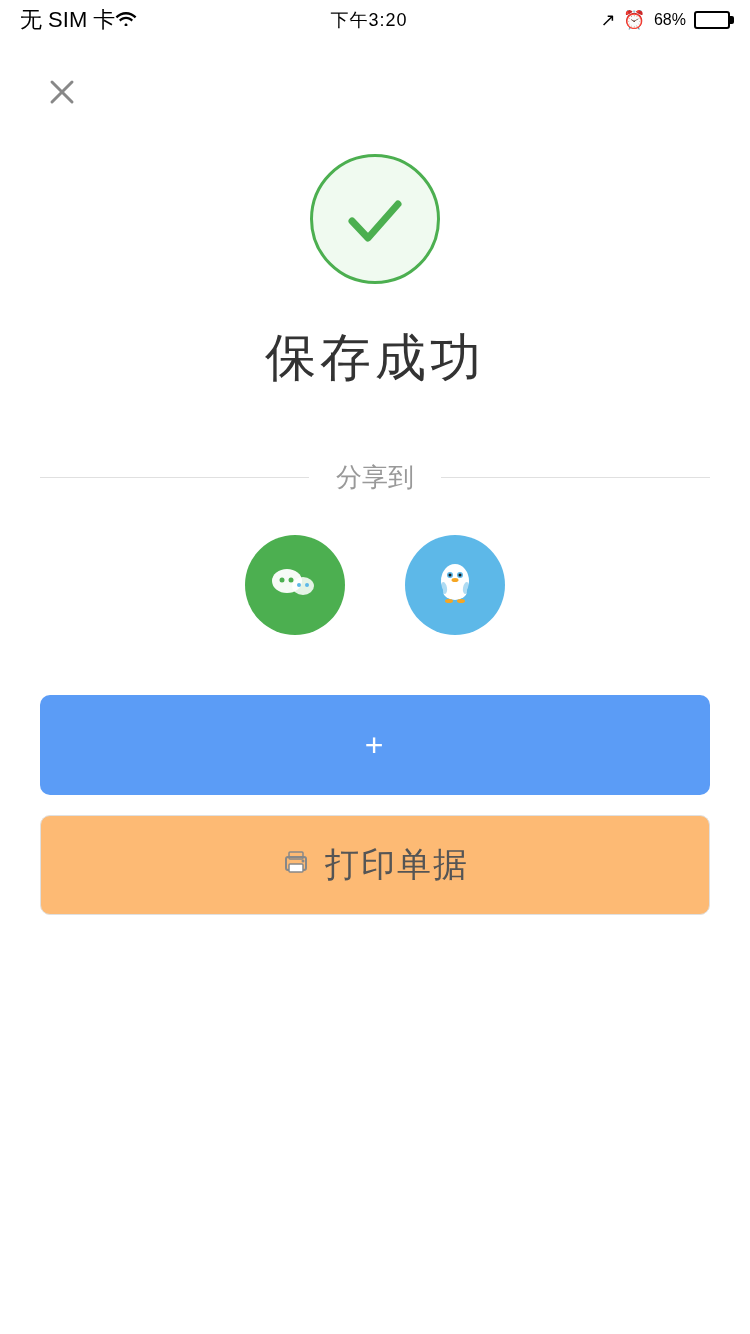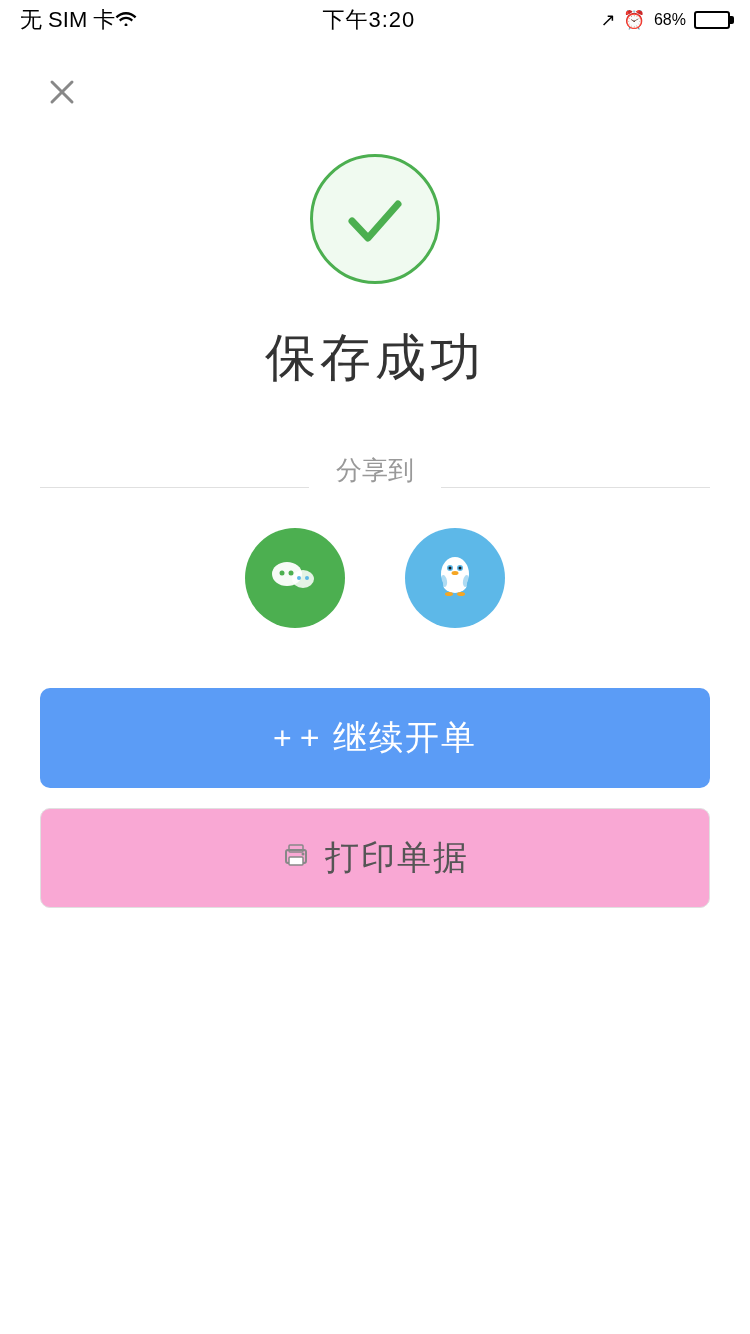--- a/index.html
+++ b/index.html
@@ -25,21 +25,21 @@
     }
     .status-left {
       display: flex;
       align-items: center;
       gap: 0;
       font-size: 22px;
       font-weight: 500;
       color: #000;
     }
     .status-center {
-      font-size: 22px;
+      font-size: 18px;
       font-weight: 500;
       color: #000;
       letter-spacing: 1px;
     }
     .status-right {
       display: flex;
       align-items: center;
       gap: 8px;
       font-size: 20px;
       color: #000;
@@ -125,23 +125,24 @@
     
     .share-section {
       padding: 20px 40px 40px;
       display: flex;
       flex-direction: column;
       align-items: center;
     }
     .share-divider {
       width: 100%;
       display: flex;
-      align-items: flex-end;
+      align-items: center;
       gap: 27px;
       margin-bottom: 40px;
+      margin-top: 7px;
     }
     .divider-line {
       flex: 1;
       height: 1px;
       background: #e0e0e0;
     }
     .share-label {
       font-size: 26px;
       color: #999;
     }
@@ -191,21 +192,21 @@
       cursor: pointer;
       display: flex;
       align-items: center;
       justify-content: center;
       gap: 14px;
     }
     .btn-secondary {
       width: 100%;
       height: 100px;
       border-radius: 10px;
-      background: #f9a8d4;
+      background: #fdba74;
       border: 1.5px solid #e0e0e0;
       color: #555;
       font-size: 34px;
       font-weight: 400;
       letter-spacing: 2px;
       cursor: pointer;
       display: flex;
       align-items: center;
       justify-content: center;
       gap: 14px;
@@ -293,21 +294,20 @@
         <ellipse cx="19" cy="33" rx="3" ry="6" fill="#5DB8E8" opacity="0.5" transform="rotate(-10 19 33)"></ellipse>
         <ellipse cx="41" cy="33" rx="3" ry="6" fill="#5DB8E8" opacity="0.5" transform="rotate(10 41 33)"></ellipse>
       </svg>
     </div>
   </div>
 </div>
 
 <div class="action-section">
   <button class="btn-primary">
     <span style="font-size:32px; font-weight:300;">+</span>
-    <span style="margin-left:-8px;">+ 继续开单</span>
   </button>
   <button class="btn-secondary">
     <span>
       <svg width="30" height="30" viewBox="0 0 30 30" fill="none" xmlns="http://www.w3.org/2000/svg">
         <rect x="5" y="10" width="20" height="13" rx="2" stroke="#888" stroke-width="2" fill="none"></rect>
         <rect x="8" y="17" width="14" height="8" rx="1" stroke="#888" stroke-width="1.5" fill="white"></rect>
         <rect x="8" y="5" width="14" height="7" rx="1" stroke="#888" stroke-width="1.5" fill="none"></rect>
         <circle cx="22" cy="14" r="1.5" fill="#888"></circle>
       </svg>
     </span>

